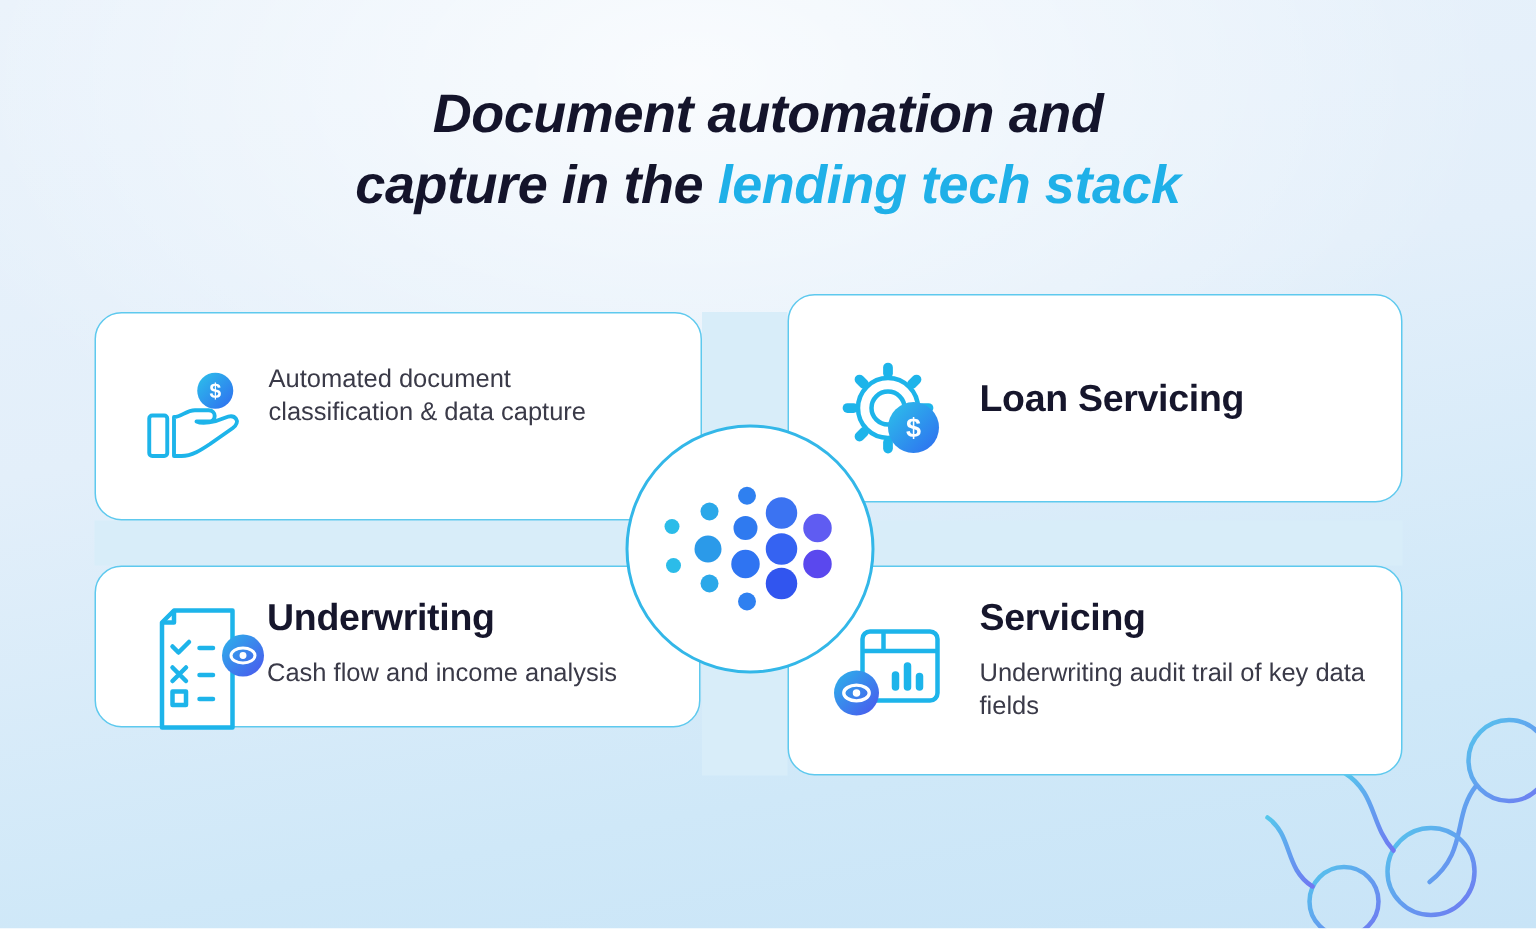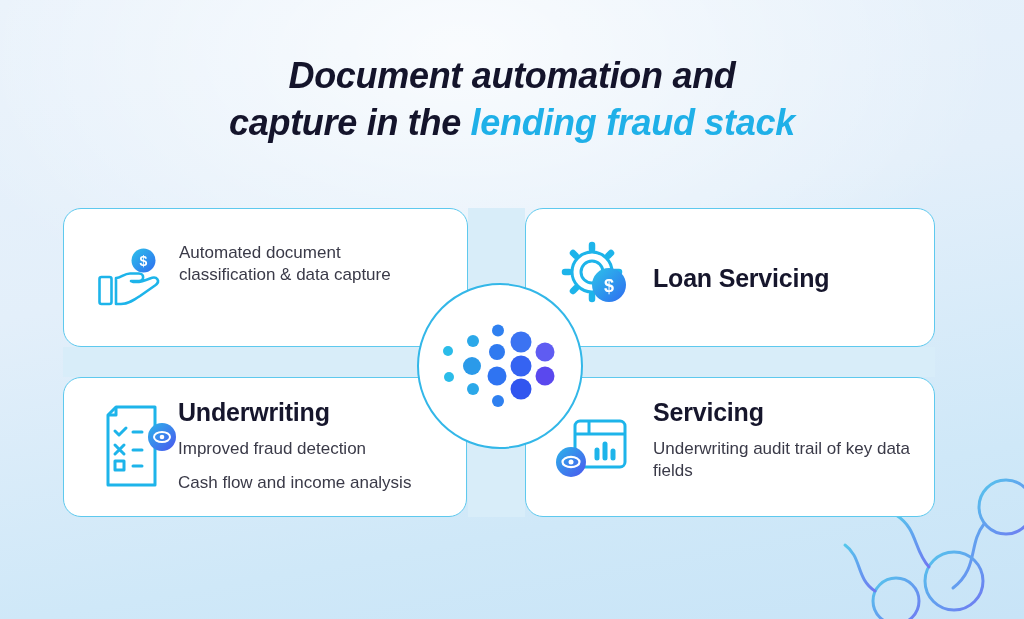--- a/index.html
+++ b/index.html
@@ -30,22 +30,22 @@
 
   
   .decor-loops { position:absolute; right:0; bottom:0; z-index:1; }
 
   
   .card {
     position:absolute; background:#ffffff;
     border:1px solid #5ec9ee; border-radius:18px; z-index:2;
   }
   .card-tl { left:63px;  top:208px; width:405px; height:139px; }
-  .card-tr { left:525px; top:208px; width:410px; height:139px; }
-  .card-bl { left:63px;  top:377px; width:404px; height:140px; }
+  .card-tr { left:525px; top:196px; width:410px; height:139px; }
+  .card-bl { left:63px;  top:377px; width:404px; height:108px; }
   .card-br { left:525px; top:377px; width:410px; height:140px; }
   .card .text { position:absolute; }
   .card-title { font-size:25px; font-weight:700; color:#16162c; letter-spacing:-0.2px; }
   .card-body  { font-size:17px; color:#3a3a48; line-height:22px; margin-top:11px; }
   .card-bl .card-body p + p { margin-top:12px; }
 
   
   .abs { position:absolute; }
 
   
@@ -75,21 +75,21 @@
       <path d="M152,97 C136,117 147,141 121,161"></path>
       <circle cx="122" cy="154" r="29"></circle>
       <path d="M97,140 C81,122 86,102 64,88"></path>
       <circle cx="64" cy="174" r="23"></circle>
       <path d="M43,164 C24,152 30,130 13,118"></path>
     </g>
   </svg>
 
   <div class="heading">
     <div>Document automation and</div>
-    <div><span>capture in the</span> <span class="hl">lending fraud stack</span></div>
+    <div><span>capture in the</span> <span class="hl">lending tech stack</span></div>
   </div>
 
   <div class="card card-tl">
     <div class="text" style="left:115px; top:22px; width:270px;">
       <div class="card-body" style="max-width:240px;">Automated document classification &amp; data capture</div>
     </div>
   </div>
   <svg class="abs" style="left:97px; top:248px; z-index:4;" width="68" height="60" viewBox="0 0 68 60">
     <defs>
       <linearGradient id="gradBlue" x1="0" y1="0" x2="1" y2="1">
@@ -124,21 +124,20 @@
     <circle cx="32" cy="32" r="20" fill="#ffffff" stroke="#1db4ea" stroke-width="3"></circle>
     <circle cx="32" cy="32" r="11" fill="#ffffff" stroke="#1db4ea" stroke-width="3"></circle>
     <circle cx="49" cy="45" r="17" fill="url(#gradBlue)"></circle>
     <text x="49" y="51.5" text-anchor="middle" font-size="18" font-weight="bold" fill="#ffffff">$</text>
   </svg>
 
   <div class="card card-bl">
     <div class="text" style="left:114px; top:20px; width:280px;">
       <div class="card-title">Underwriting</div>
       <div class="card-body">
-        <p>Improved fraud detection</p>
         <p>Cash flow and income analysis</p>
       </div>
     </div>
   </div>
   <svg class="abs" style="left:100px; top:404px; z-index:4;" width="78" height="84" viewBox="0 0 78 84">
     <defs>
       <linearGradient id="gradEye" x1="0" y1="0" x2="1" y2="1">
         <stop offset="0" stop-color="#2cb4ea"></stop>
           <stop offset="1" stop-color="#4b55ee"></stop>
       </linearGradient>

